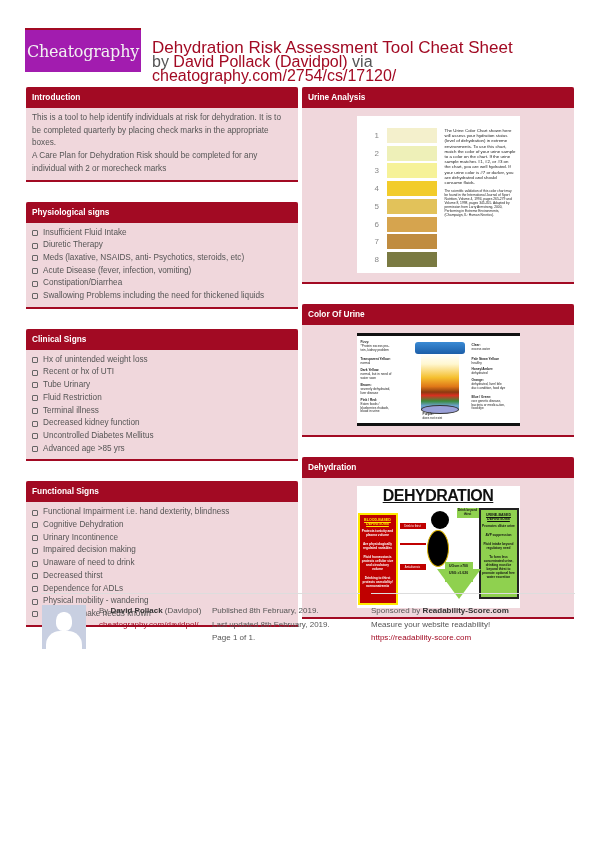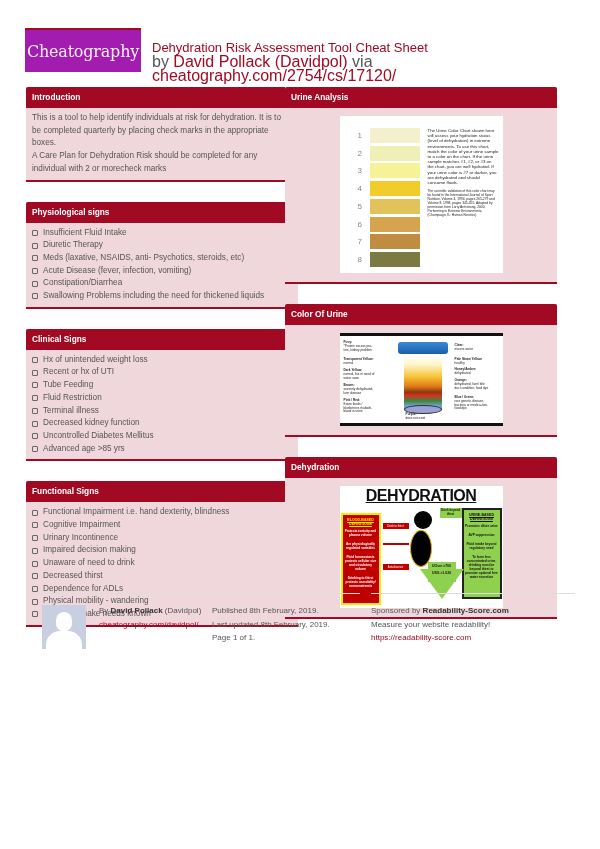--- a/index.html
+++ b/index.html
@@ -7,27 +7,27 @@
   body { font-family: "Liberation Sans", sans-serif; color: #333; position: relative; overflow: hidden; }
 
   .logo {
     position: absolute; left: 25px; top: 28px; width: 116px; height: 44px;
     background: #a21caf; border-top: 2px solid #a20a23;
     display: flex; align-items: center; justify-content: center;
   }
   .logo span { font-family: "DejaVu Serif", serif; color: #f2f2f2; font-size: 16px; letter-spacing: -0.2px; }
 
   .title-block { position: absolute; left: 152px; top: 40px; }
-  .title { color: #a20a23; font-size: 13px; line-height: 15px; }
+  .title { color: #a20a23; font-size: 17px; line-height: 15px; }
   .subtitle { font-size: 16px; line-height: 14px; color: #555; }
   .subtitle a { color: #a20a23; text-decoration: none; }
 
   .col { position: absolute; top: 87px; width: 272px; }
   .col.left { left: 26px; }
-  .col.right { left: 285px; }
+  .col.right { left: 302px; }
 
   .box { background: #f0d7dc; border-bottom: 2px solid #a20a23; margin-bottom: 20px; }
   .box-head {
     background: #a20a23; color: #fff; font-weight: bold; font-size: 8.3px;
     height: 21px; line-height: 21px; padding-left: 6px; border-radius: 2px 2px 0 0;
   }
   .box-body { padding: 4px 6px 4px 6px; font-size: 8.2px; color: #555; }
   .intro p { line-height: 12.7px; }
   .check-list { list-style: none; }
   .check-list li { line-height: 12.7px; display: flex; align-items: center; }
@@ -147,21 +147,21 @@
         <li>
             <span class="cb"></span>
             <span>Hx of unintended weight loss</span>
           </li>
         <li>
             <span class="cb"></span>
             <span>Recent or hx of UTI</span>
           </li>
         <li>
             <span class="cb"></span>
-            <span>Tube Feeding</span>
+            <span>Tube Urinary</span>
           </li>
         <li>
             <span class="cb"></span>
             <span>Fluid Restriction</span>
           </li>
         <li>
             <span class="cb"></span>
             <span>Terminal illness</span>
           </li>
         <li>
@@ -183,21 +183,21 @@
   <div class="box">
     <div class="box-head">Functional Signs</div>
     <div class="box-body">
       <ul class="check-list">
         <li>
             <span class="cb"></span>
             <span>Functional Impairment i.e. hand dexterity, blindness</span>
           </li>
         <li>
             <span class="cb"></span>
-            <span>Cognitive Impairment</span>
+            <span>Cognitive Dehydration</span>
           </li>
         <li>
             <span class="cb"></span>
             <span>Urinary Incontinence</span>
           </li>
         <li>
             <span class="cb"></span>
             <span>Impaired decision making</span>
           </li>
         <li>

